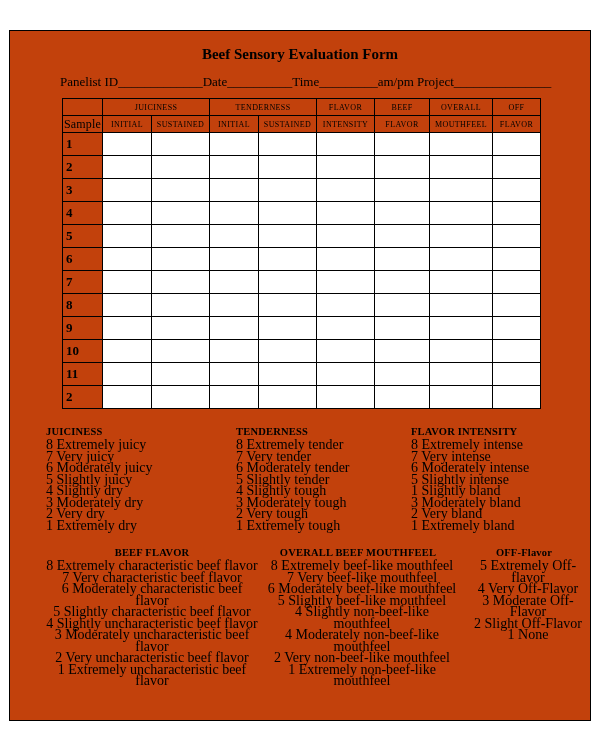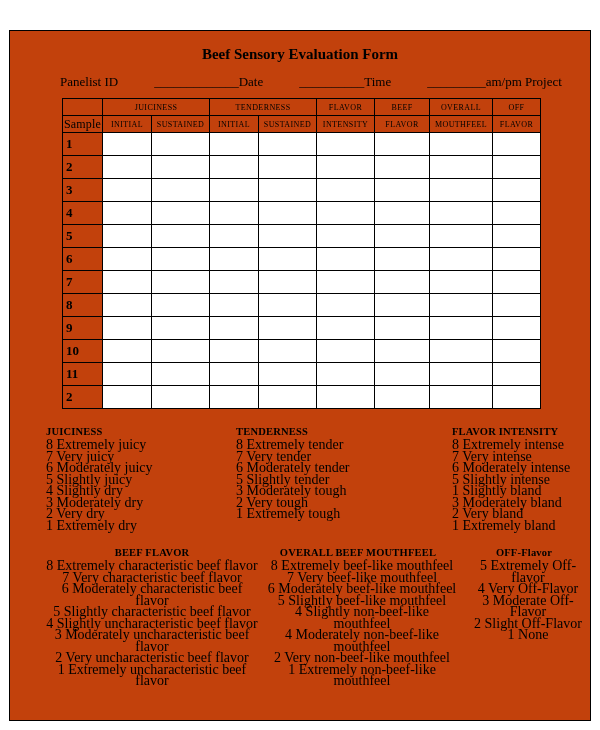--- a/index.html
+++ b/index.html
@@ -12,21 +12,21 @@
   .page {
     position: absolute; left: 9px; right: 9px; top: 30px; bottom: 9px;
     border: 1px solid #000; background: #c2410c; overflow: hidden;
   }
   .title {
     text-align: center; font-weight: bold; font-size: 15px; margin-top: 15px;
   }
   .fill-line {
     margin: 11px 10px 0 50px; font-size: 13px; white-space: nowrap;
   }
-  .fill-line .blank { letter-spacing: 0; margin-left: 36px; }
+  .fill-line .blank { letter-spacing: 0; }
   .eval-table {
     border-collapse: collapse; table-layout: fixed;
     width: 478px; margin: 8px 0 0 52px;
   }
   .eval-table th, .eval-table td {
     border: 1px solid #000; overflow: hidden; white-space: nowrap;
   }
   .eval-table thead th {
     font-size: 8px; font-weight: normal; text-align: center;
     height: 17px; letter-spacing: 0.4px; font-family: "Liberation Serif", serif;
@@ -35,21 +35,21 @@
   .eval-table tbody th.rownum {
     font-size: 13px; font-weight: bold; text-align: left;
     padding-left: 3px; height: 23px;
   }
   .eval-table tbody td { height: 23px; background: #fff; }
   .scales-row { display: flex; margin-left: 36px; margin-top: 17px; }
   .scales-row.second { margin-top: 16px; text-align: center; }
   .scale-title { font-weight: bold; font-size: 10.5px; margin-bottom: 2px; letter-spacing: 0.2px; }
   .scale-item { font-size: 14px; line-height: 11.5px; }
   .indent .scale-item { padding-left: 8px; }
-  .w1 { width: 190px; } .w2 { width: 175px; } .w3 { flex: 1; margin-left: 41px; }
+  .w1 { width: 190px; } .w2 { width: 175px; } .w3 { flex: 1; }
   .r2w1 { width: 212px; } .r2w2 { width: 200px; } .r2w3 { flex: 1; }
 </style>
 </head>
 <body>
 
 <div class="page">
 
   <div class="title">Beef Sensory Evaluation Form</div>
 
   <div class="fill-line"><span>Panelist ID</span><span class="blank">_____________</span><span>Date</span><span class="blank">__________</span><span>Time</span><span class="blank">_________</span><span>am/pm</span> <span>Project</span><span class="blank">_______________</span></div>
@@ -260,20 +260,21 @@
       <div class="scale-title">TENDERNESS</div>
       <div>
         <div class="scale-item">8 Extremely tender</div>
 
         <div class="scale-item">7 Very tender</div>
 
         <div class="scale-item">6 Moderately tender</div>
 
         <div class="scale-item">5 Slightly tender</div>
 
+        <div class="scale-item">4 Slightly tough</div>
 
         <div class="scale-item">3 Moderately tough</div>
 
         <div class="scale-item">2 Very tough</div>
 
         <div class="scale-item">1 Extremely tough</div>
       </div>
     </div>
     <div class="w3">
       <div class="scale-title">FLAVOR INTENSITY</div>

